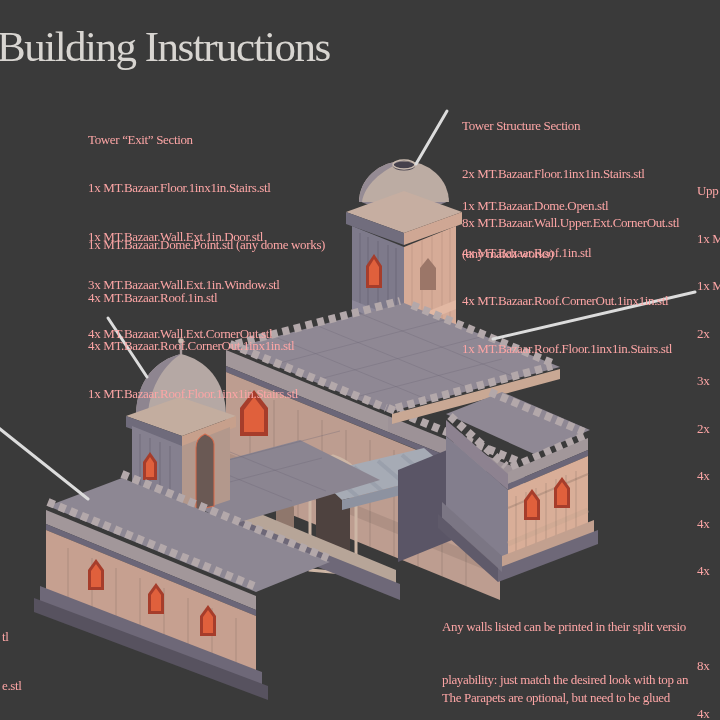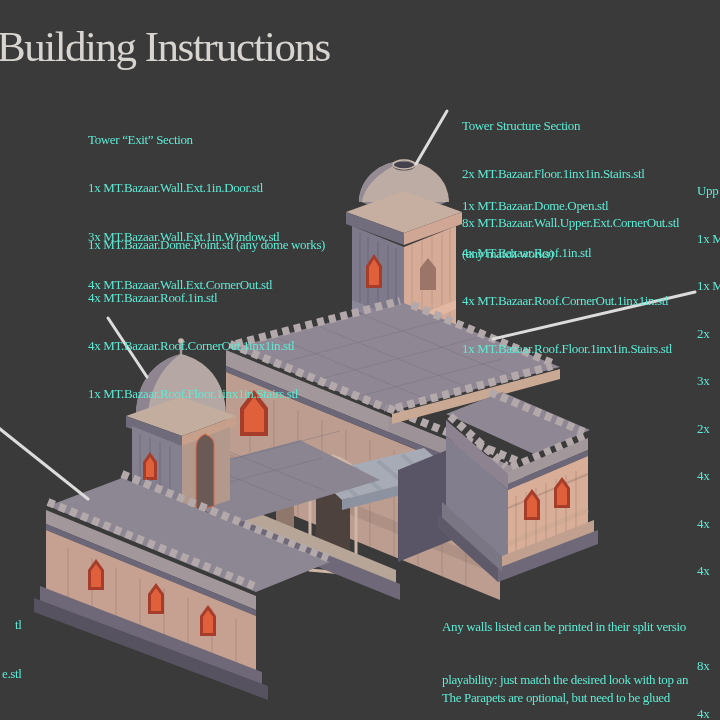--- a/index.html
+++ b/index.html
@@ -8,21 +8,21 @@
     background:#3a3a3a;
     font-family:"Liberation Serif",serif;
   }
   .abs{position:absolute;}
   #title{
     left:-3px;top:22px;
     font-size:43px;letter-spacing:-1.5px;
     color:#d8d5d1;white-space:pre;
   }
   .tb{
-    color:#5eead4;font-size:13px;letter-spacing:-0.35px;white-space:pre;
+    color:#fca5a5;font-size:13px;letter-spacing:-0.35px;white-space:pre;
   }
   .tb div{height:16.4px;line-height:16.4px;}
   .tb.tight div{height:16px;line-height:16px;}
   .rc div{height:15.5px;line-height:15.5px;}
   .lf div{height:17px;line-height:17px;}
   .para div{height:21px;line-height:21px;}
   svg{position:absolute;left:0;top:0;}
   .rw{fill:#a63d2b;}
   .rwi{fill:#e0603c;}
   .cren{stroke:#b3a8aa;stroke-width:8;stroke-dasharray:7 5;fill:none;}
@@ -159,20 +159,21 @@
     <line class="ann" x1="-5" y1="425" x2="88" y2="499"></line>
     <line class="ann" x1="447" y1="111" x2="416" y2="164"></line>
     <line class="ann" x1="695" y1="292" x2="493" y2="339"></line>
   </g>
 </svg>
 
 <h1 id="title" class="abs" style="margin:0;font-weight:normal;">Building Instructions</h1>
 
 <div class="abs tb" style="left:88px;top:100px;">
   <div>Tower “Exit” Section</div>
+  <div>1x MT.Bazaar.Floor.1inx1in.Stairs.stl</div>
   <div>1x MT.Bazaar.Wall.Ext.1in.Door.stl</div>
   <div>3x MT.Bazaar.Wall.Ext.1in.Window.stl</div>
   <div>4x MT.Bazaar.Wall.Ext.CornerOut.stl</div>
 </div>
 
 <div class="abs tb" style="left:88px;top:205px;">
   <div>1x MT.Bazaar.Dome.Point.stl (any dome works)</div>
 </div>
 
 <div class="abs tb tight" style="left:88px;top:258px;">
@@ -215,21 +216,21 @@
   
   
   
   
   
   
   
   
 </div>
 
-<div class="abs tb lf" style="left:2px;top:584px;text-align:right;">
+<div class="abs tb lf" style="left:2px;top:596px;">
   <div>tl</div>
   <div>e.stl</div>
 </div>
 
 <div class="abs tb para" style="left:442px;top:584px;">
   <div>Any walls listed can be printed in their split versio</div>
   <div>playability: just match the desired look with top an</div>
   
 </div>
 

